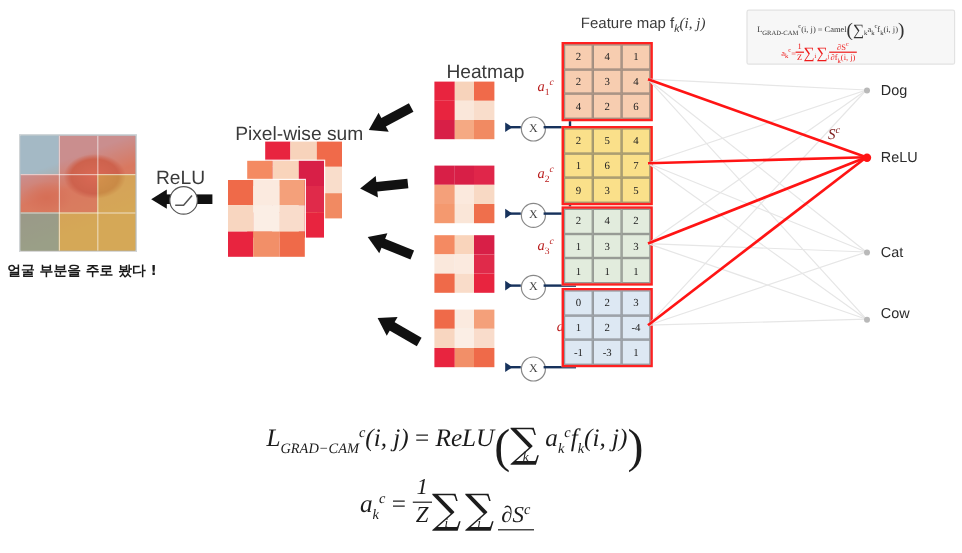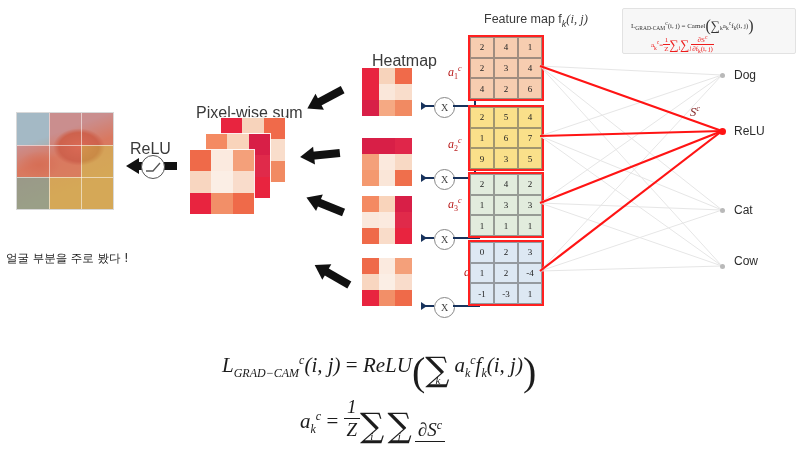--- a/index.html
+++ b/index.html
@@ -6,22 +6,22 @@
   body{width:802px;height:461px;position:relative;overflow:hidden;
        font-family:"Liberation Sans",sans-serif;color:#2b2b2b;}
   .abs{position:absolute;}
   .lbl{font-size:16px;color:#3a3a3a;white-space:nowrap;}
 
   
   #photo{left:16px;top:112px;width:96px;height:96px;border:1px solid #d8d8d8;
          overflow:hidden;background:#9fb6c4;}
   #photo .cell{position:absolute;width:32px;height:32px;}
   #photo .grid-line{position:absolute;background:rgba(255,255,255,.55);}
-  .kor{left:6px;top:218px;font-size:11.5px;color:#1a1a1a;font-weight:normal;
-       font-family:"DejaVu Sans",sans-serif;margin-top:33px;}
+  .kor{left:6px;top:218px;font-size:11.5px;color:#1a1a1a;font-weight:bold;
+       font-family:"DejaVu Sans",sans-serif;}
 
   
   #relu-label{left:130px;top:140px;}
   #relu-circle{left:141px;top:155px;width:22px;height:22px;border-radius:50%;
                border:1.6px solid #555;background:#fff;}
   #relu-bar-r{left:163px;top:162px;width:14px;height:8px;background:#111;}
   #relu-head{left:126px;top:158px;width:0;height:0;
              border-top:8px solid transparent;border-bottom:8px solid transparent;
              border-right:13px solid #111;}
   #relu-bar-l{left:138px;top:162px;width:6px;height:8px;background:#111;}

